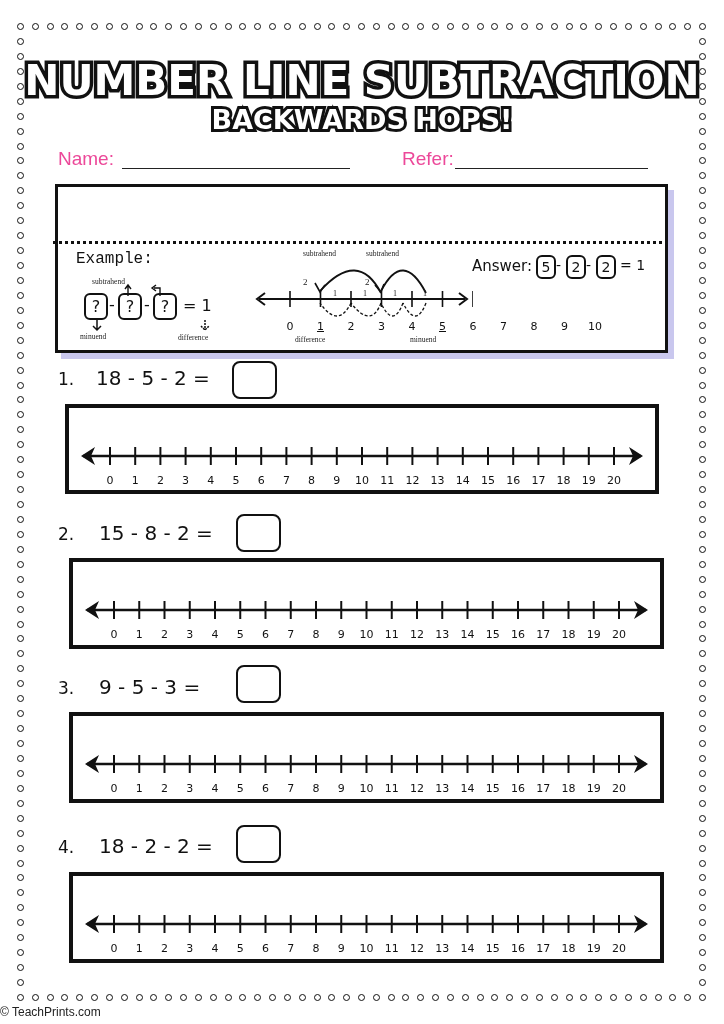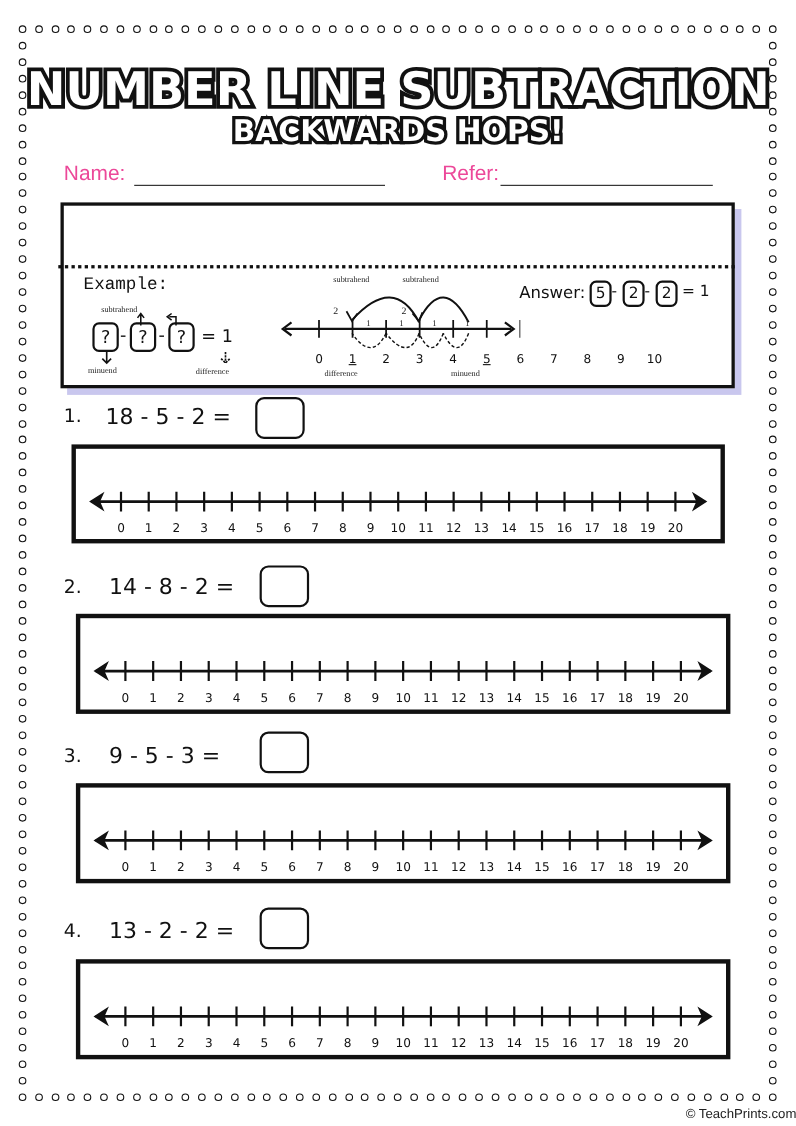--- a/index.html
+++ b/index.html
@@ -18,21 +18,21 @@
   .instr-divider{position:absolute;left:-5px;right:-3px;top:54px;border-top:3px dotted #111;}
   .example-label{position:absolute;left:18px;top:63px;font-family:Liberation Mono, monospace;font-size:16px;}
   .qbox{position:absolute;width:20px;height:23px;border:2.2px solid #111;border-radius:6px;text-align:center;font-size:16px;line-height:23px;font-family:"DejaVu Sans",sans-serif;}
   .tiny{position:absolute;font-family:Liberation Serif, serif;font-size:7.5px;color:#222;white-space:nowrap;}
   .answer-label{position:absolute;left:414px;top:70px;font-family:"DejaVu Sans",sans-serif;font-size:15px;}
   .problem-label{position:absolute;font-family:"DejaVu Sans",sans-serif;font-size:20px;color:#111;white-space:nowrap;}
   .problem-num{position:absolute;font-family:"DejaVu Sans",sans-serif;font-size:17px;color:#111;}
   .answer-box{position:absolute;width:41px;height:34px;border:2px solid #111;border-radius:8px;background:#fff;}
   .nl-box{position:absolute;border:4px solid #111;background:#fff;box-sizing:border-box;}
   .tick-label{position:absolute;font-family:"DejaVu Sans",sans-serif;font-size:11px;transform:translateX(-50%);color:#111;}
-  .footer{position:absolute;left:0;right:0;top:1005px;text-align:right;font-family:"Liberation Sans",sans-serif;font-size:12px;color:#222;}
+  .footer{position:absolute;left:0;right:0;top:1005px;text-align:left;font-family:"Liberation Sans",sans-serif;font-size:12px;color:#222;}
 </style>
 </head>
 <body>
 
 <div class="dot-row" id="dots-top" style="left:0;top:0;">
     <div class="dot" style="left: 17px; top: 23px;"></div>
     <div class="dot" style="left: 31.8261px; top: 23px;"></div>
     <div class="dot" style="left: 46.6522px; top: 23px;"></div>
     <div class="dot" style="left: 61.4783px; top: 23px;"></div>
     <div class="dot" style="left: 76.3043px; top: 23px;"></div>
@@ -403,21 +403,21 @@
       <line x1="494.6" x2="494.6" y1="39" y2="57" stroke="#111" stroke-width="2"></line>
       <text x="494.6" y="76" text-anchor="middle" font-family="DejaVu Sans, sans-serif" font-size="11" fill="#111">18</text>
       <line x1="519.8" x2="519.8" y1="39" y2="57" stroke="#111" stroke-width="2"></line>
       <text x="519.8" y="76" text-anchor="middle" font-family="DejaVu Sans, sans-serif" font-size="11" fill="#111">19</text>
       <line x1="545" x2="545" y1="39" y2="57" stroke="#111" stroke-width="2"></line>
       <text x="545" y="76" text-anchor="middle" font-family="DejaVu Sans, sans-serif" font-size="11" fill="#111">20</text>
     </svg>
 </div>
 
 <div class="problem-num" style="left:58px;top:524px;">2.</div>
-<div class="problem-label" style="left:99px;top:521px;">14 - 8 - 2 =</div>
+<div class="problem-label" style="left:99px;top:521px;">15 - 8 - 2 =</div>
 <div class="answer-box" style="left:236px;top:514px;"></div>
 <div class="nl-box" style="left:69px;top:558px;width:595px;height:91px;">
   <svg class="nl-svg" width="587" height="83">
       <line x1="14" x2="573" y1="48" y2="48" stroke="#111" stroke-width="2.5"></line>
       <path d="M26 39 L12 48 L26 57 L22 48 Z" fill="#111"></path>
       <path d="M561 39 L575 48 L561 57 L565 48 Z" fill="#111"></path>
       <line x1="41" x2="41" y1="39" y2="57" stroke="#111" stroke-width="2"></line>
       <text x="41" y="76" text-anchor="middle" font-family="DejaVu Sans, sans-serif" font-size="11" fill="#111">0</text>
       <line x1="66.25" x2="66.25" y1="39" y2="57" stroke="#111" stroke-width="2"></line>
       <text x="66.25" y="76" text-anchor="middle" font-family="DejaVu Sans, sans-serif" font-size="11" fill="#111">1</text>
@@ -509,21 +509,21 @@
       <line x1="495.5" x2="495.5" y1="39" y2="57" stroke="#111" stroke-width="2"></line>
       <text x="495.5" y="76" text-anchor="middle" font-family="DejaVu Sans, sans-serif" font-size="11" fill="#111">18</text>
       <line x1="520.75" x2="520.75" y1="39" y2="57" stroke="#111" stroke-width="2"></line>
       <text x="520.75" y="76" text-anchor="middle" font-family="DejaVu Sans, sans-serif" font-size="11" fill="#111">19</text>
       <line x1="546" x2="546" y1="39" y2="57" stroke="#111" stroke-width="2"></line>
       <text x="546" y="76" text-anchor="middle" font-family="DejaVu Sans, sans-serif" font-size="11" fill="#111">20</text>
     </svg>
 </div>
 
 <div class="problem-num" style="left:58px;top:837px;">4.</div>
-<div class="problem-label" style="left:99px;top:834px;">13 - 2 - 2 =</div>
+<div class="problem-label" style="left:99px;top:834px;">18 - 2 - 2 =</div>
 <div class="answer-box" style="left:236px;top:825px;"></div>
 <div class="nl-box" style="left:69px;top:872px;width:595px;height:91px;">
   <svg class="nl-svg" width="587" height="83">
       <line x1="14" x2="573" y1="48" y2="48" stroke="#111" stroke-width="2.5"></line>
       <path d="M26 39 L12 48 L26 57 L22 48 Z" fill="#111"></path>
       <path d="M561 39 L575 48 L561 57 L565 48 Z" fill="#111"></path>
       <line x1="41" x2="41" y1="39" y2="57" stroke="#111" stroke-width="2"></line>
       <text x="41" y="76" text-anchor="middle" font-family="DejaVu Sans, sans-serif" font-size="11" fill="#111">0</text>
       <line x1="66.25" x2="66.25" y1="39" y2="57" stroke="#111" stroke-width="2"></line>
       <text x="66.25" y="76" text-anchor="middle" font-family="DejaVu Sans, sans-serif" font-size="11" fill="#111">1</text>

